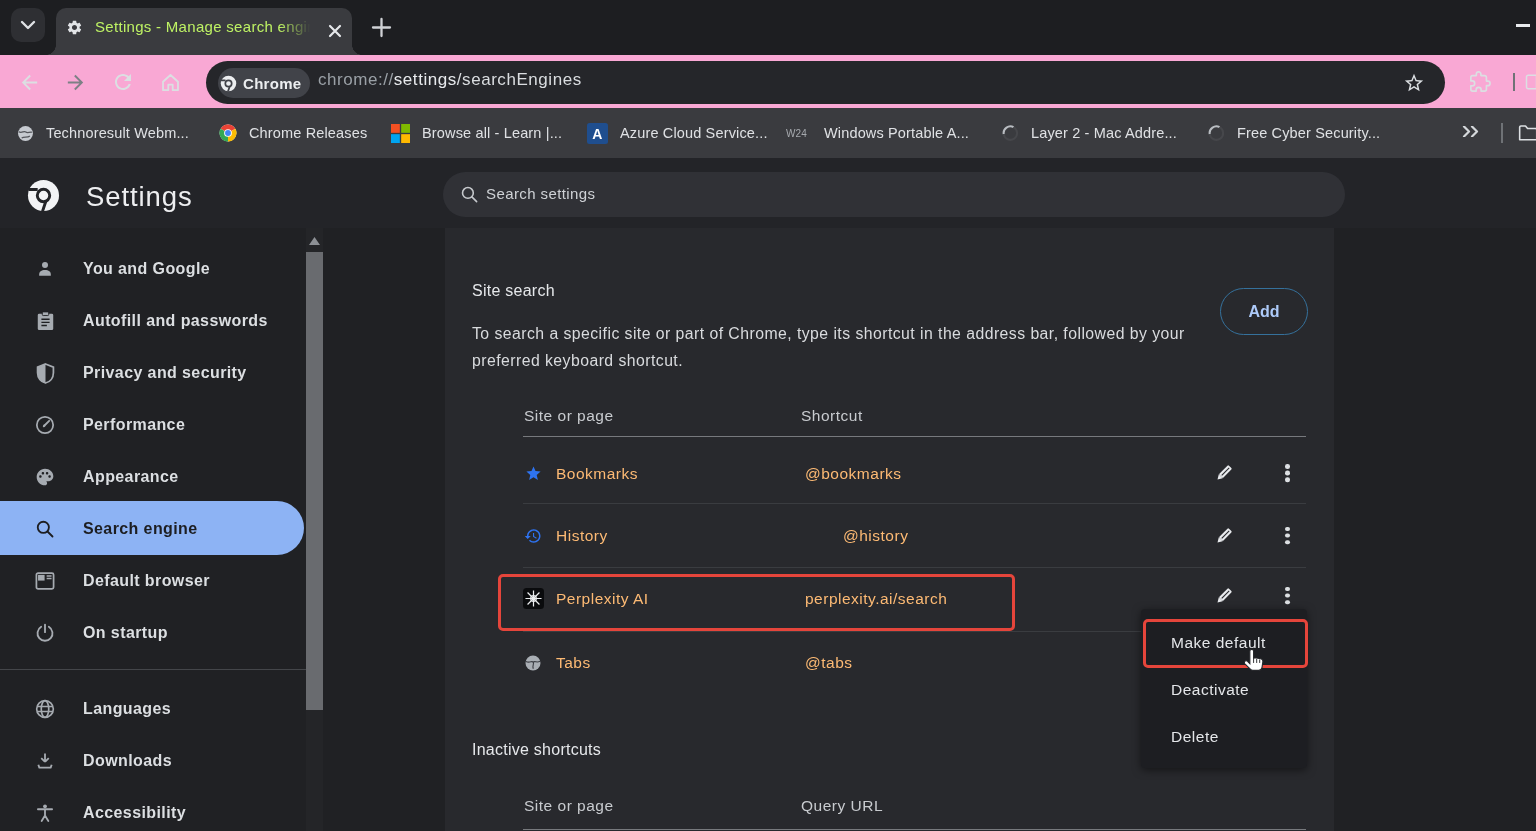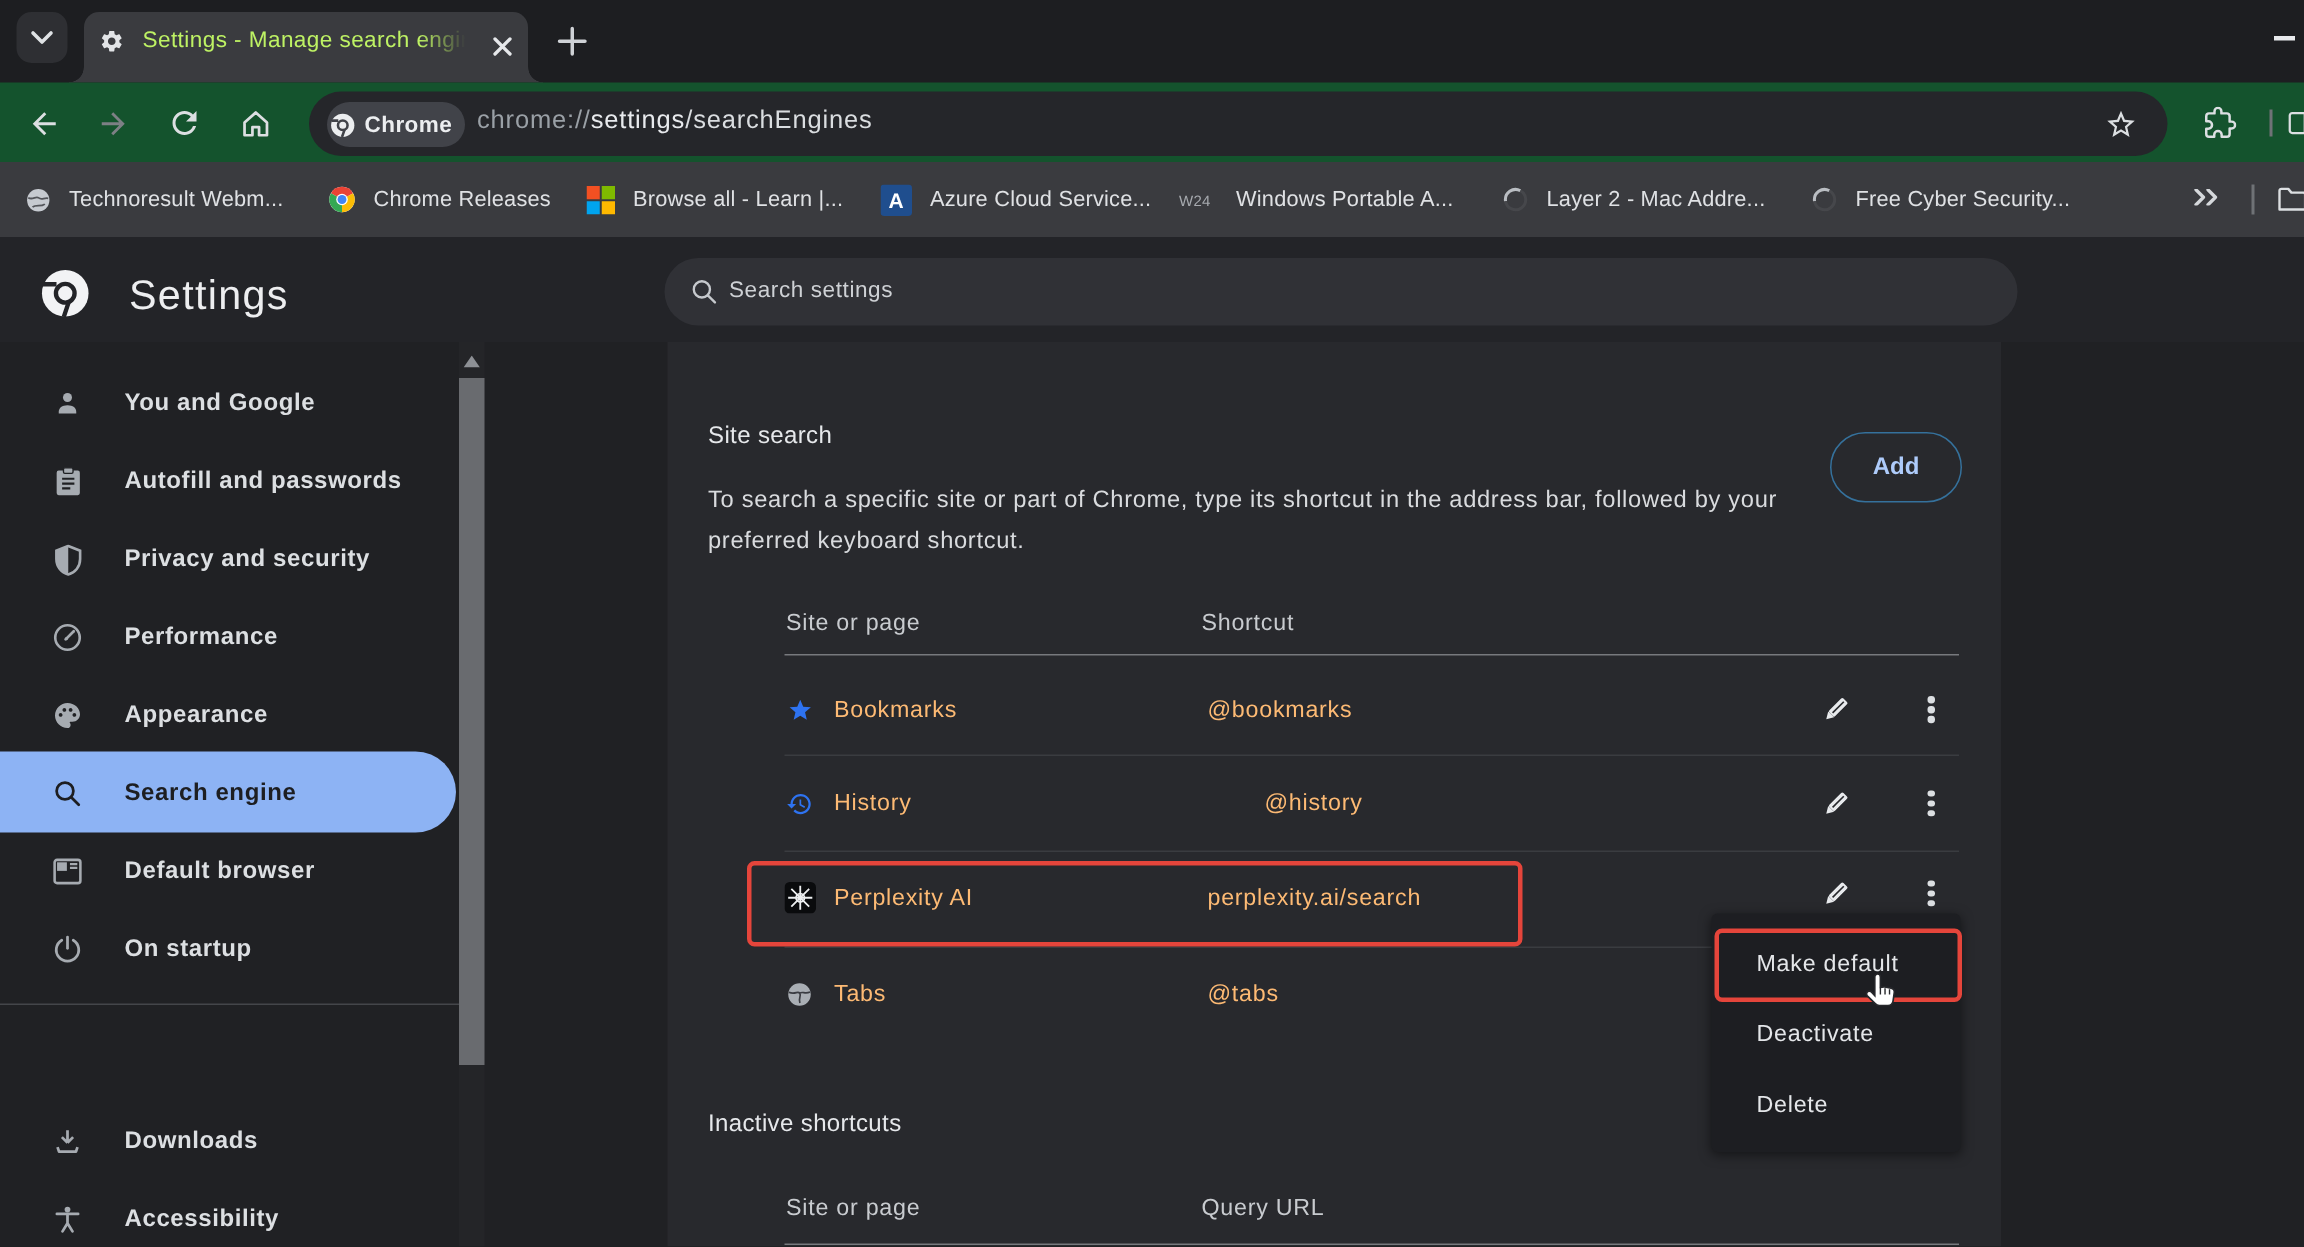--- a/index.html
+++ b/index.html
@@ -6,21 +6,21 @@
   html,body { width:1536px; height:831px; overflow:hidden; background:#1f2023; }
   body { font-family:"Liberation Sans", sans-serif; }
   #page { position:relative; width:1536px; height:831px; }
   .abs { position:absolute; }
   
   #tabstrip { position:absolute; left:0; top:0; width:1536px; height:55px; background:#1d1e21; }
   #tabsearch { position:absolute; left:11px; top:8px; width:34px; height:34px; border-radius:10px; background:#2e2f33; }
   #tab { position:absolute; left:56px; top:8px; width:296px; height:47px; background:#3a3b3f; border-radius:10px 10px 0 0; }
   #tab-title { position:absolute; left:39px; top:10px; width:222px; letter-spacing:.3px; font-size:15px; color:#bef264; white-space:nowrap; overflow:hidden;
     -webkit-mask-image:linear-gradient(to right,#000 83%,transparent 97%); }
-  #toolbar { position:absolute; left:0; top:55px; width:1536px; height:53px; background:#14532d; }
+  #toolbar { position:absolute; left:0; top:55px; width:1536px; height:53px; background:#f9a8d4; }
   #omnibox { position:absolute; left:206px; top:6px; width:1239px; height:43px; border-radius:22px; background:#25262a; }
   #chip { position:absolute; left:12px; top:7px; width:92px; height:30px; border-radius:15px; background:#414349; }
   #urltext { position:absolute; left:112px; top:9px; font-size:17px; letter-spacing:.55px; color:#e3e5e8; white-space:nowrap; }
   #bookbar { position:absolute; left:0; top:108px; width:1536px; height:50px; background:#3a3b3f; }
   .bm { position:absolute; top:0; height:50px; display:flex; align-items:center; gap:12px; color:#dfe1e4; font-size:14.5px; letter-spacing:.15px; white-space:nowrap; }
   
   #shead { position:absolute; left:0; top:158px; width:1536px; height:70px; background:#232428; }
   #stitle { position:absolute; left:86px; top:23px; font-size:27.5px; color:#edeef0; letter-spacing:.9px; }
   #ssearch { position:absolute; left:443px; top:14px; width:902px; height:45px; border-radius:23px; background:#303136; }
   
@@ -270,20 +270,30 @@
       </div>
     <div class="navitem" style="top:379px">
         <span class="nicon">
       <svg width="20" height="20" viewBox="0 0 24 24">
             <path d="M7.4 4.6 a9 9 0 1 0 9.2 0" fill="none" stroke="#a6abb1" stroke-width="2.2" stroke-linecap="round"></path>
             <path d="M12 2 V11" stroke="#a6abb1" stroke-width="2.2" stroke-linecap="round"></path>
           </svg>
       </span>
         <span class="nlabel">On startup</span>
       </div>
+    <div class="navitem" style="top:455px">
+        <span class="nicon">
+      <svg width="20" height="20" viewBox="0 0 24 24">
+            <circle cx="12" cy="12" r="10" fill="none" stroke="#a6abb1" stroke-width="2"></circle>
+            <ellipse cx="12" cy="12" rx="4.5" ry="10" fill="none" stroke="#a6abb1" stroke-width="2"></ellipse>
+            <path d="M2.5 9 h19 M2.5 15 h19" stroke="#a6abb1" stroke-width="2"></path>
+          </svg>
+      </span>
+        <span class="nlabel">Languages</span>
+      </div>
     <div class="navitem" style="top:507px">
         <span class="nicon">
       <svg width="20" height="20" viewBox="0 0 24 24">
             <path d="M12 3 V13 M12 13 L7.5 8.5 M12 13 L16.5 8.5" stroke="#a6abb1" stroke-width="2.2" fill="none"></path>
             <path d="M4 16.5 L5.2 20 H18.8 L20 16.5" fill="none" stroke="#a6abb1" stroke-width="2.2" stroke-linejoin="round"></path>
           </svg>
       </span>
         <span class="nlabel">Downloads</span>
       </div>
     <div class="navitem" style="top:559px">

